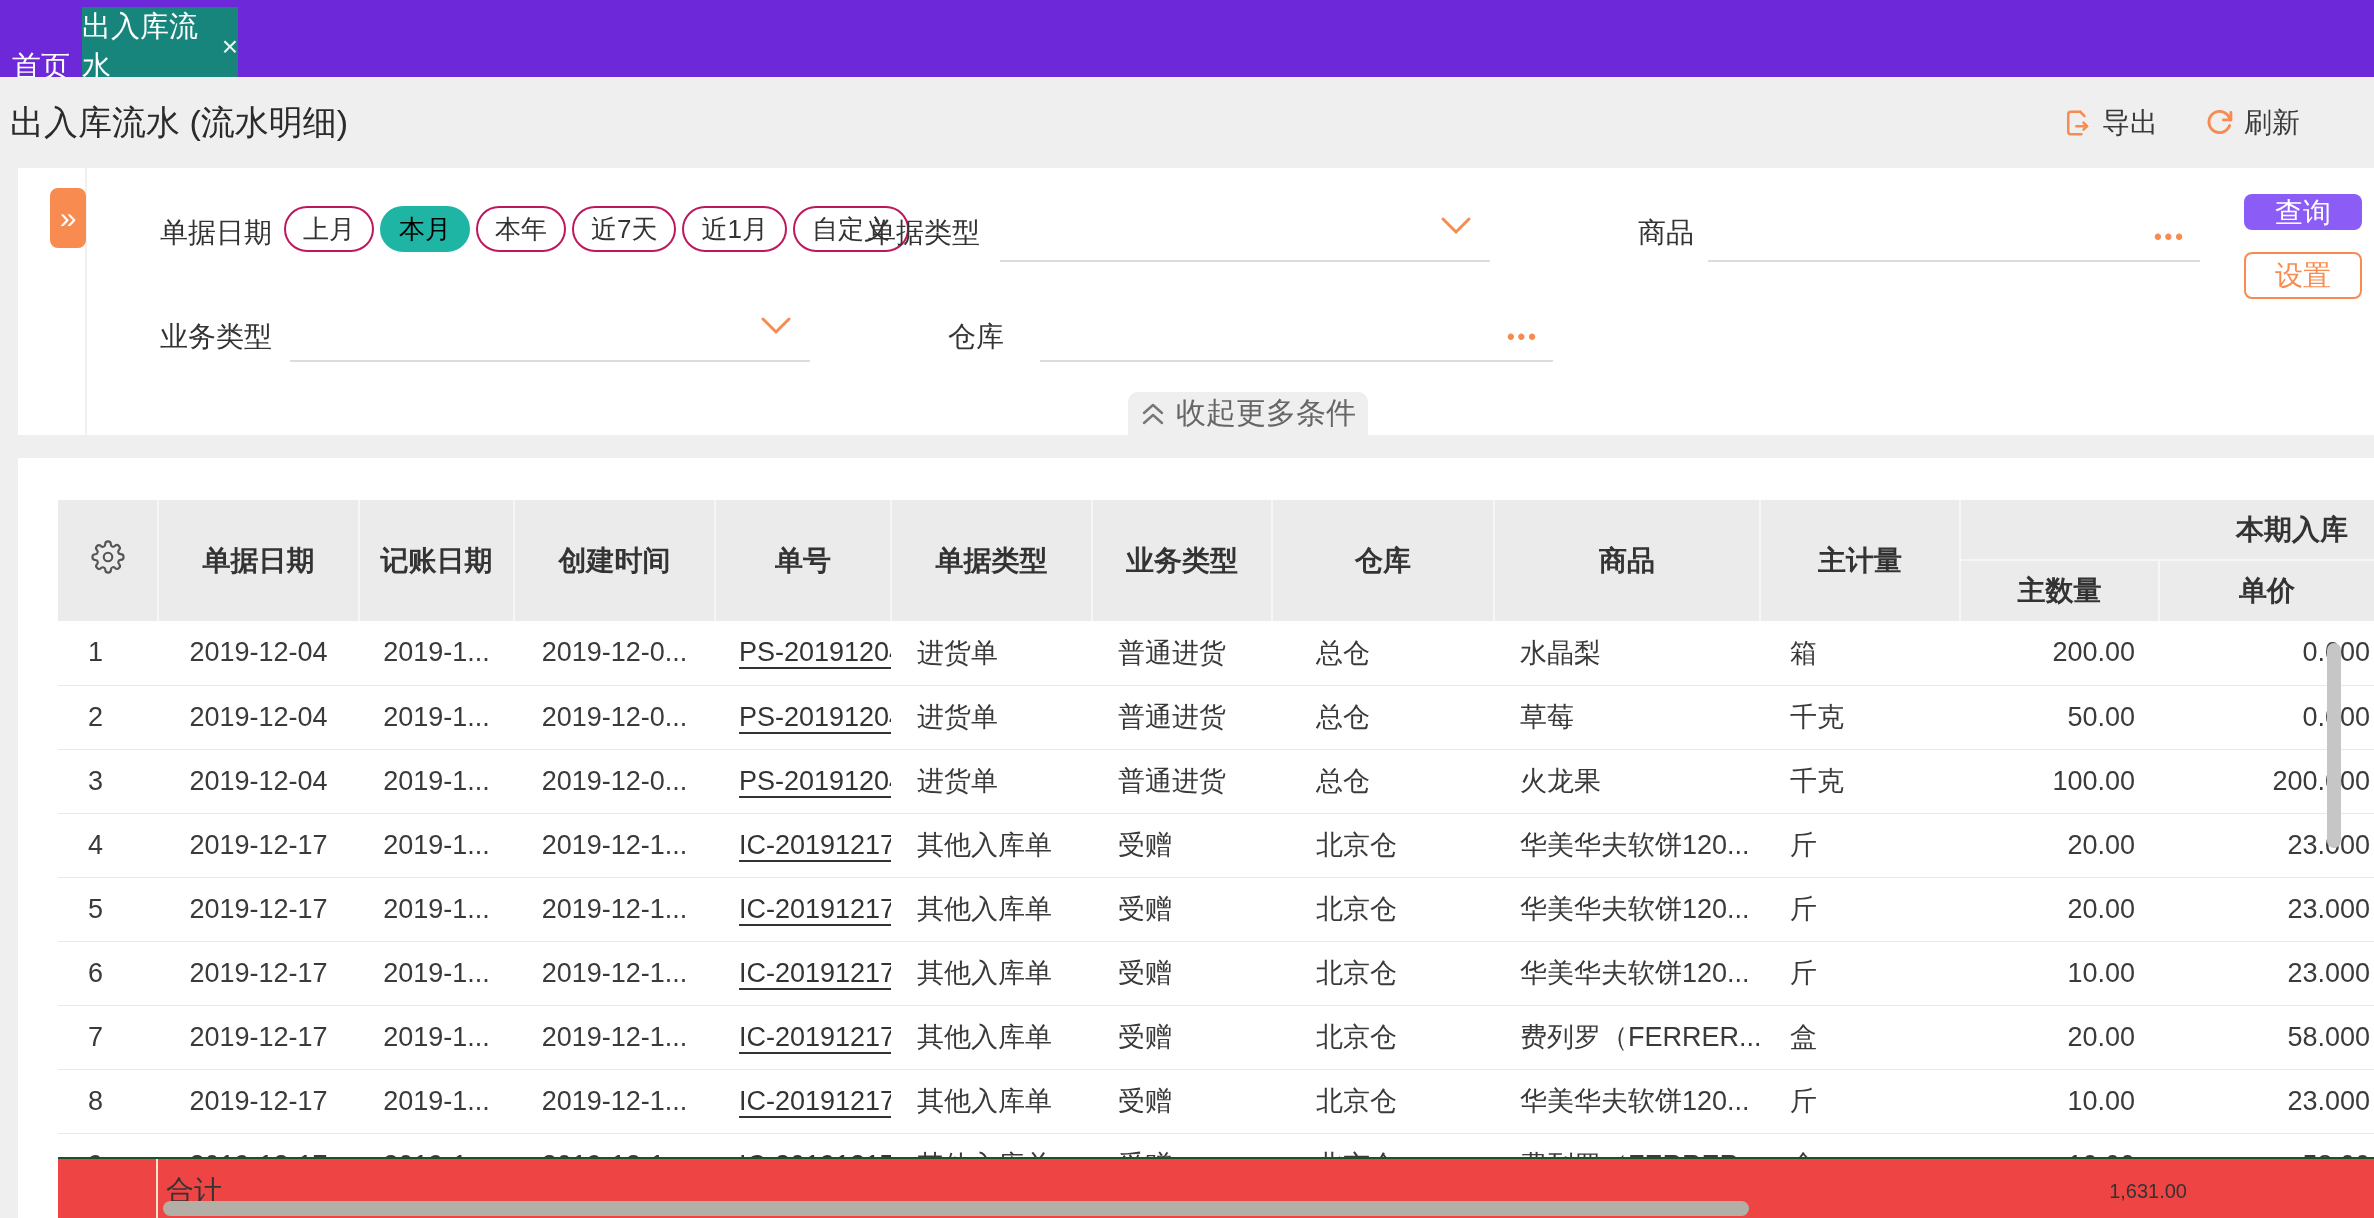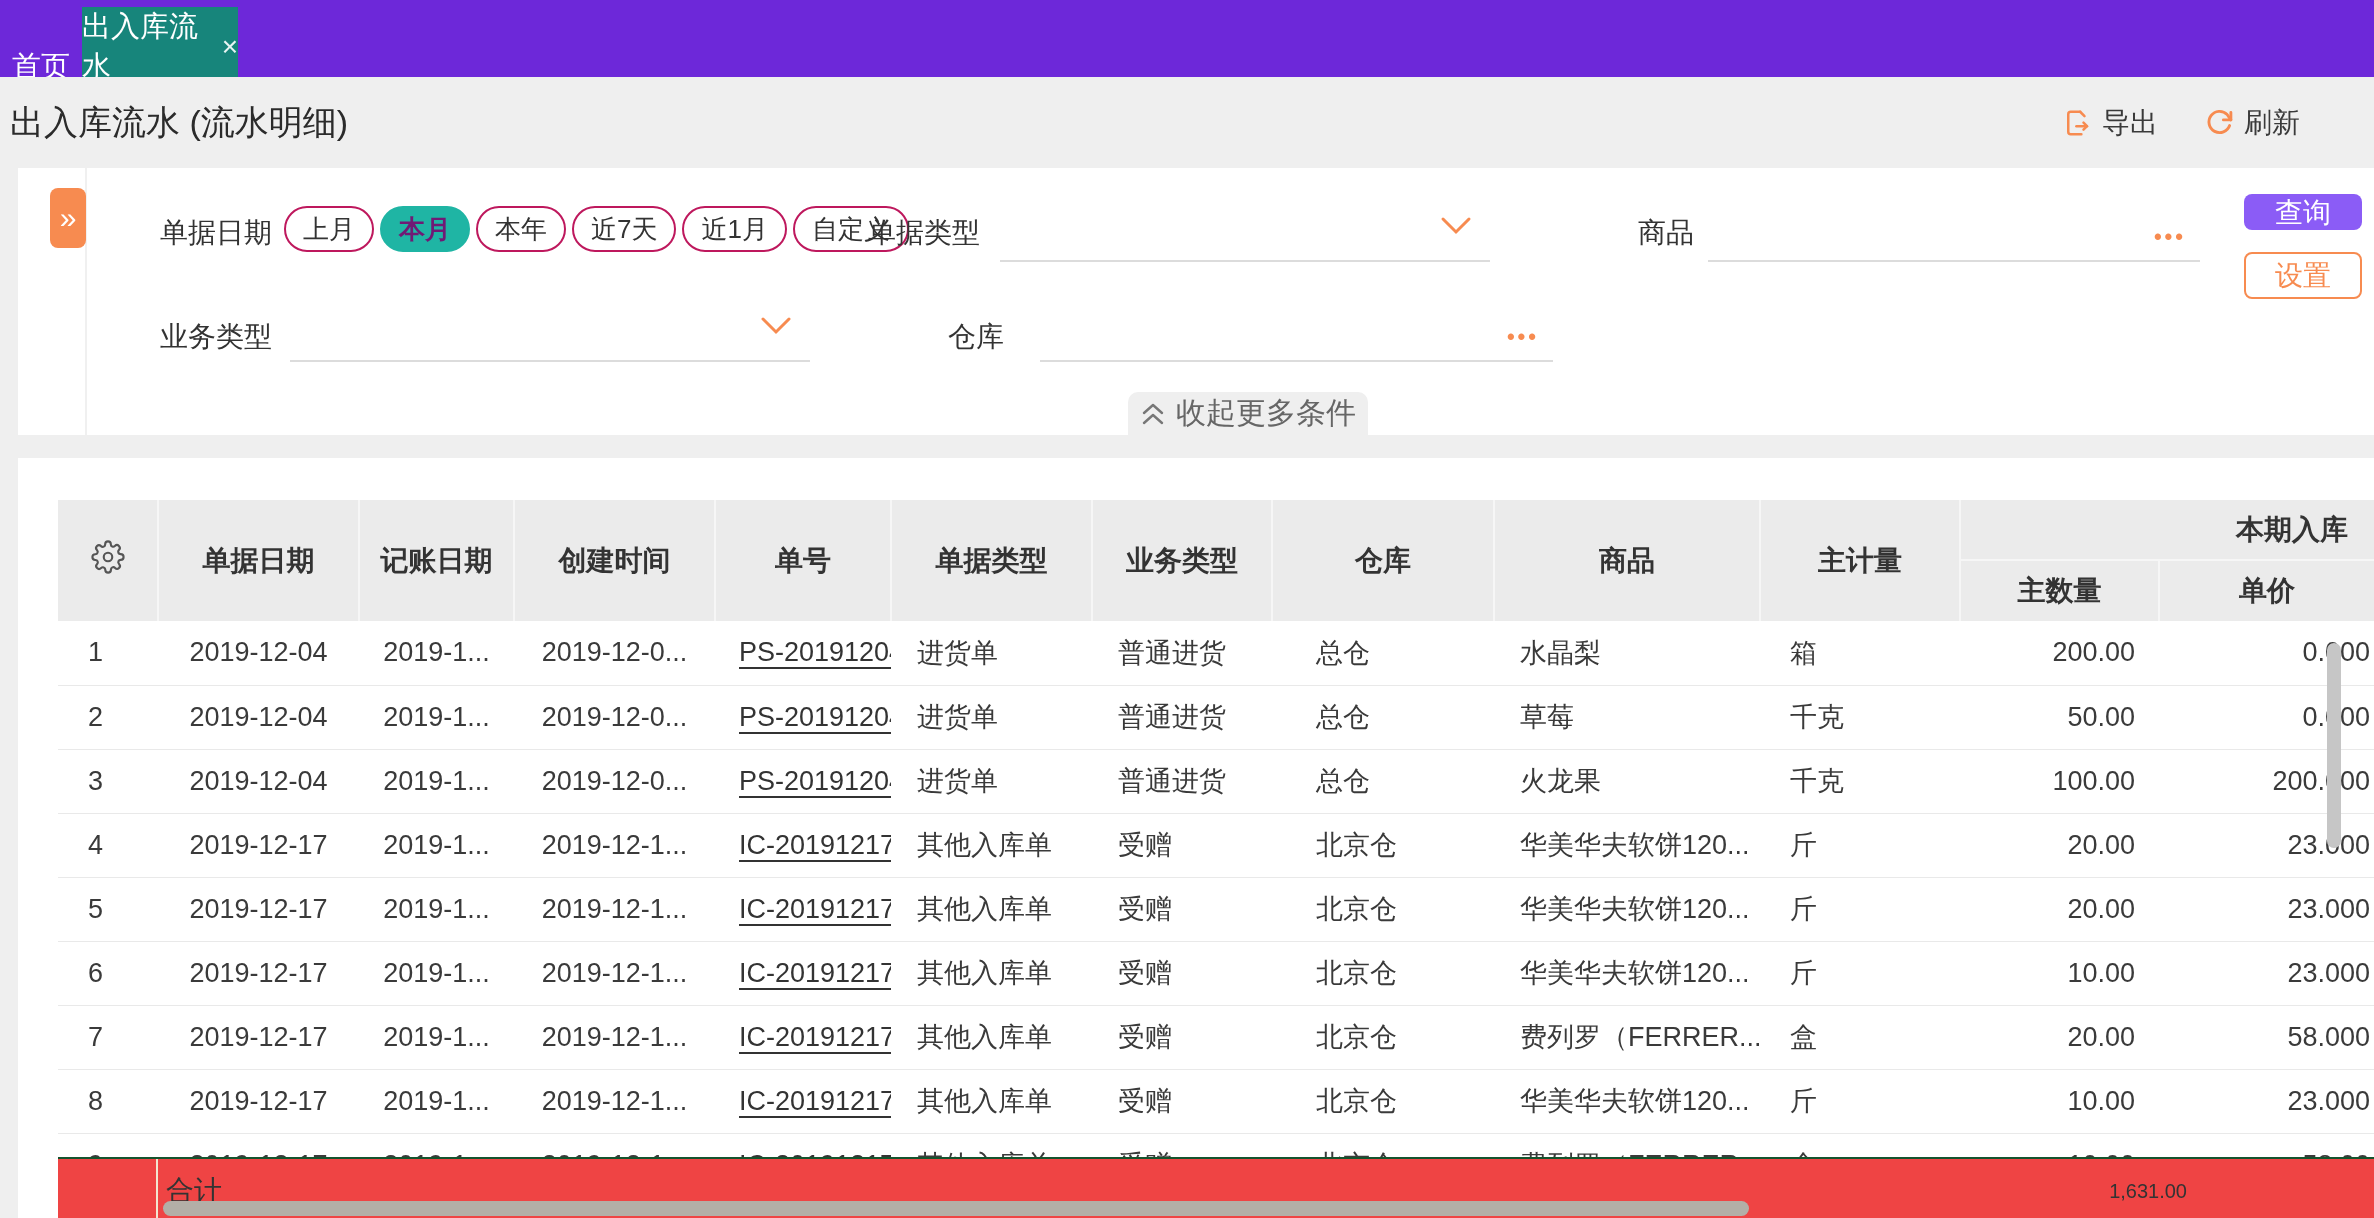--- a/index.html
+++ b/index.html
@@ -31,21 +31,21 @@
   .filter-strip { position:absolute; left:0; top:0; width:69px; height:100%;
     border-right:2px solid #f0f0f0; background:#fff; }
   .expand-tab { position:absolute; left:32px; top:20px; width:36px; height:60px;
     background:#f78b50; border-radius:8px; color:#fff; font-size:30px;
     display:flex; align-items:center; justify-content:center; cursor:pointer; }
   .f-label { position:absolute; font-size:28px; color:#333; }
   .pills { position:absolute; left:266px; top:38px; display:flex; gap:6px; }
   .pill { height:46px; padding:0 17px; border:2px solid #be185d; border-radius:24px;
     font-size:26px; color:#333; display:flex; align-items:center; background:#fff;
     cursor:pointer; white-space:nowrap; }
-  .pill.active { background:#1fb5a4; border-color:#1fb5a4; color:#701a75; font-weight:bold; }
+  .pill.active { background:#1fb5a4; border-color:#1fb5a4; color:#000000; font-weight:normal; }
   .date-range { position:absolute; left:268px; top:90px; font-size:28px; color:#444; }
   .uline { position:absolute; border-bottom:2px solid #dcdcdc; height:40px; cursor:pointer; }
   .uline .chev { position:absolute; right:18px; top:-6px; }
   .uline .dots { position:absolute; right:14px; top:2px; color:#f78b50;
     font-size:22px; letter-spacing:3px; font-weight:bold; }
   .btn-query { position:absolute; left:2226px; top:26px; width:118px; height:36px;
     background:#8b5cf6; color:#fff; font-size:28px; border:none; border-radius:8px;
     cursor:pointer; }
   .btn-settings { position:absolute; left:2226px; top:84px; width:118px; height:47px;
     background:#fff; color:#f78b50; font-size:28px; border:2px solid #f78b50;

